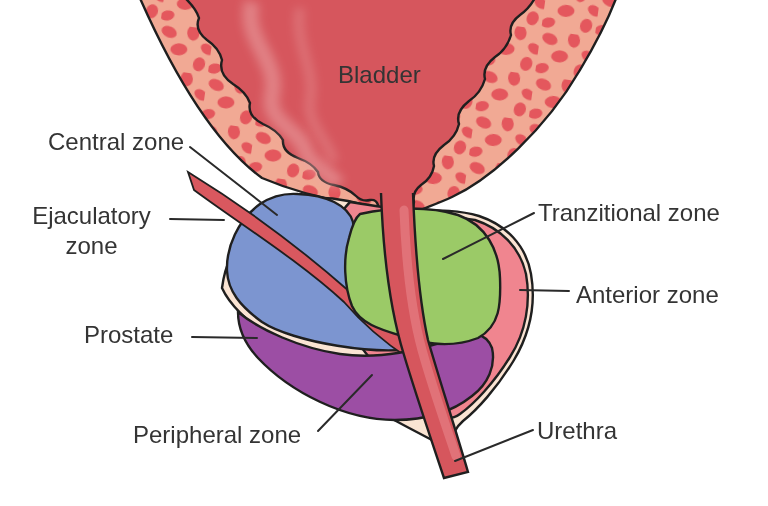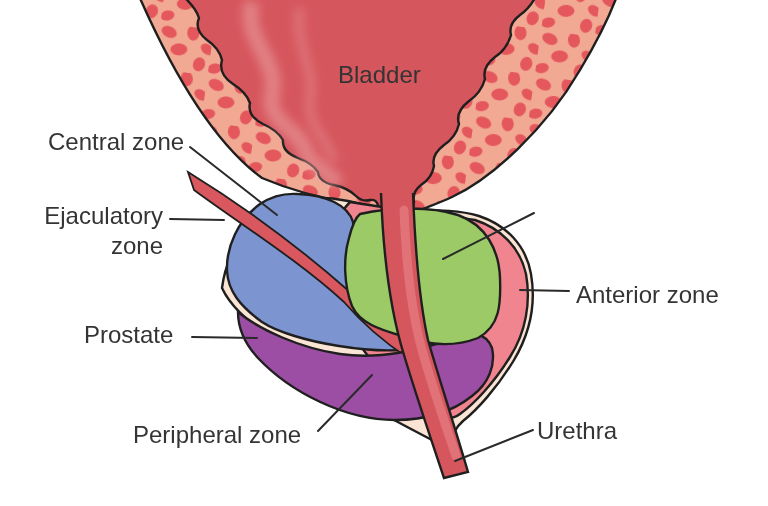--- a/index.html
+++ b/index.html
@@ -1,20 +1,20 @@
 <!DOCTYPE html>
 <html><head>
 <meta charset="utf-8">
 <style>
   html,body{margin:0;padding:0;background:#ffffff;}
   .canvas{position:relative;width:768px;height:506px;background:#ffffff;overflow:hidden;
           font-family:"Liberation Sans", sans-serif;}
   .canvas svg{position:absolute;left:0;top:0;}
   .lbl{position:absolute;font-size:24px;color:#343434;white-space:nowrap;line-height:1.25;text-align:center;}
-  .lbl.two{text-align:right;}
+  .lbl.two{}
   .outline{stroke:#1f1f1f;stroke-width:2.4;}
   .thin{stroke:#1f1f1f;stroke-width:1.8;}
   .leader{stroke:#2a2a2a;stroke-width:2;stroke-linecap:round;}
 </style>
 </head>
 <body>
 
 <div class="canvas">
 
   <svg width="768" height="506" viewBox="0 0 768 506">
@@ -94,20 +94,21 @@
 
   <div class="lbl" style="left:338px;top:60px;">Bladder</div>
 
   <div class="lbl" style="left:48px;top:127px;">Central zone</div>
 
   <div class="lbl two" style="left:20px;top:201px;width:143px;">
     <div>Ejaculatory</div>
     <div>zone</div>
   </div>
 
+  <div class="lbl" style="left:538px;top:198px;">Tranzitional zone</div>
 
   <div class="lbl" style="left:576px;top:280px;">Anterior zone</div>
 
   <div class="lbl" style="left:84px;top:320px;">Prostate</div>
 
   <div class="lbl" style="left:133px;top:420px;">Peripheral zone</div>
 
   <div class="lbl" style="left:537px;top:416px;">Urethra</div>
 </div>
 

